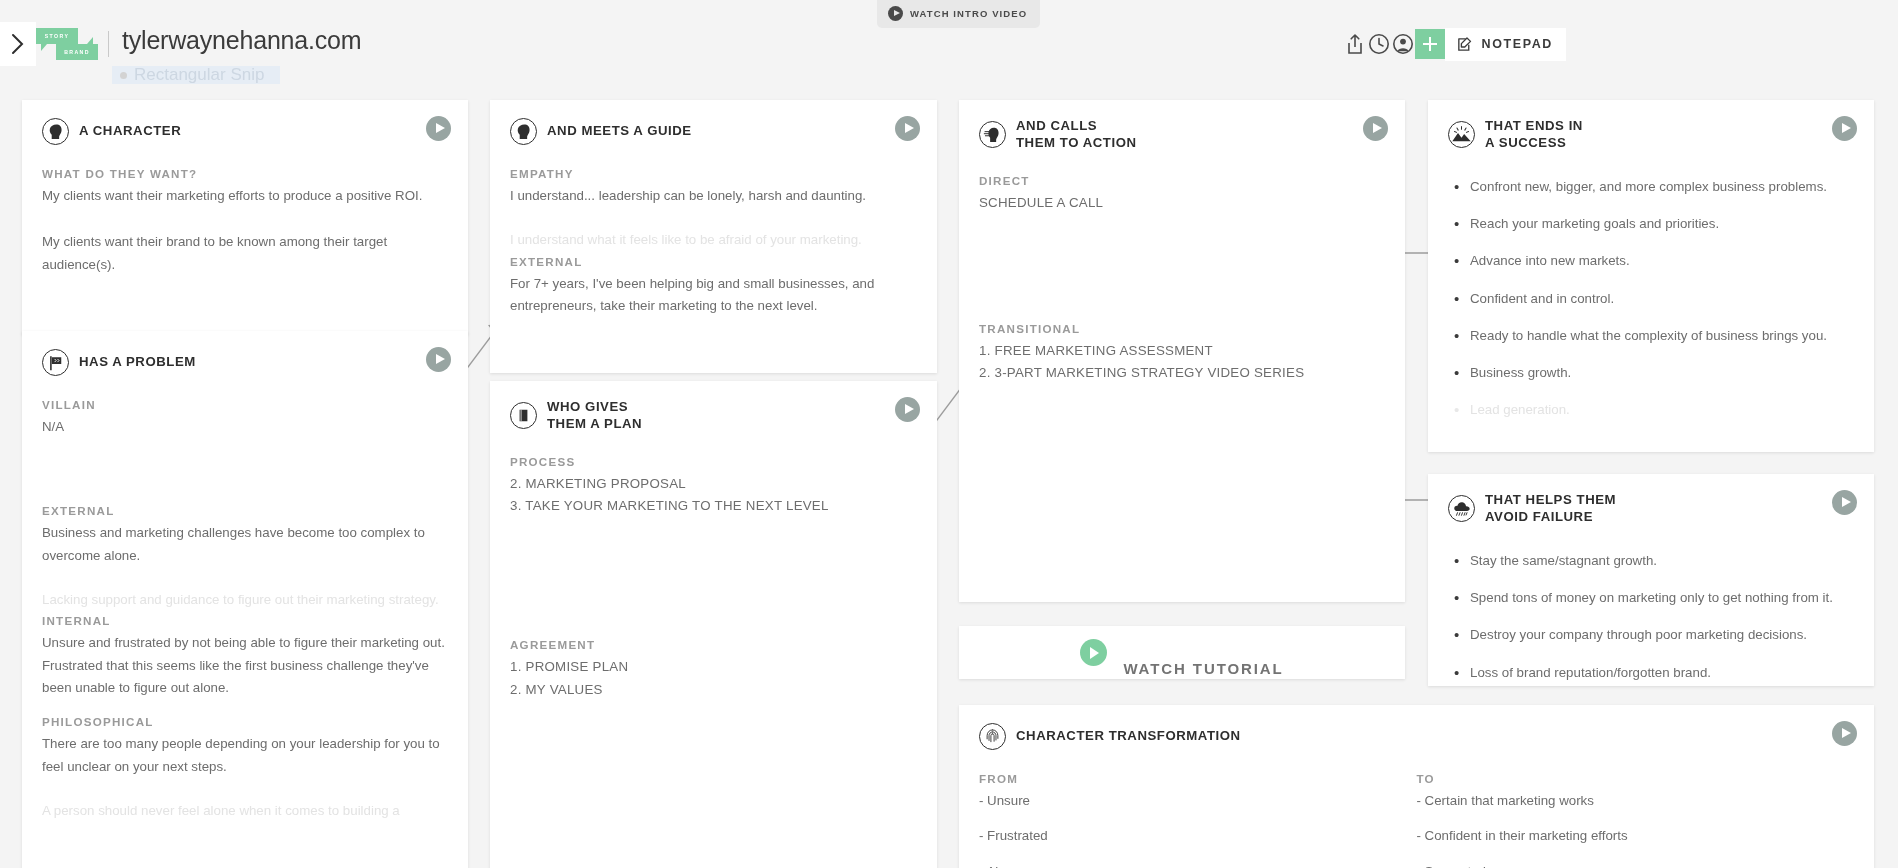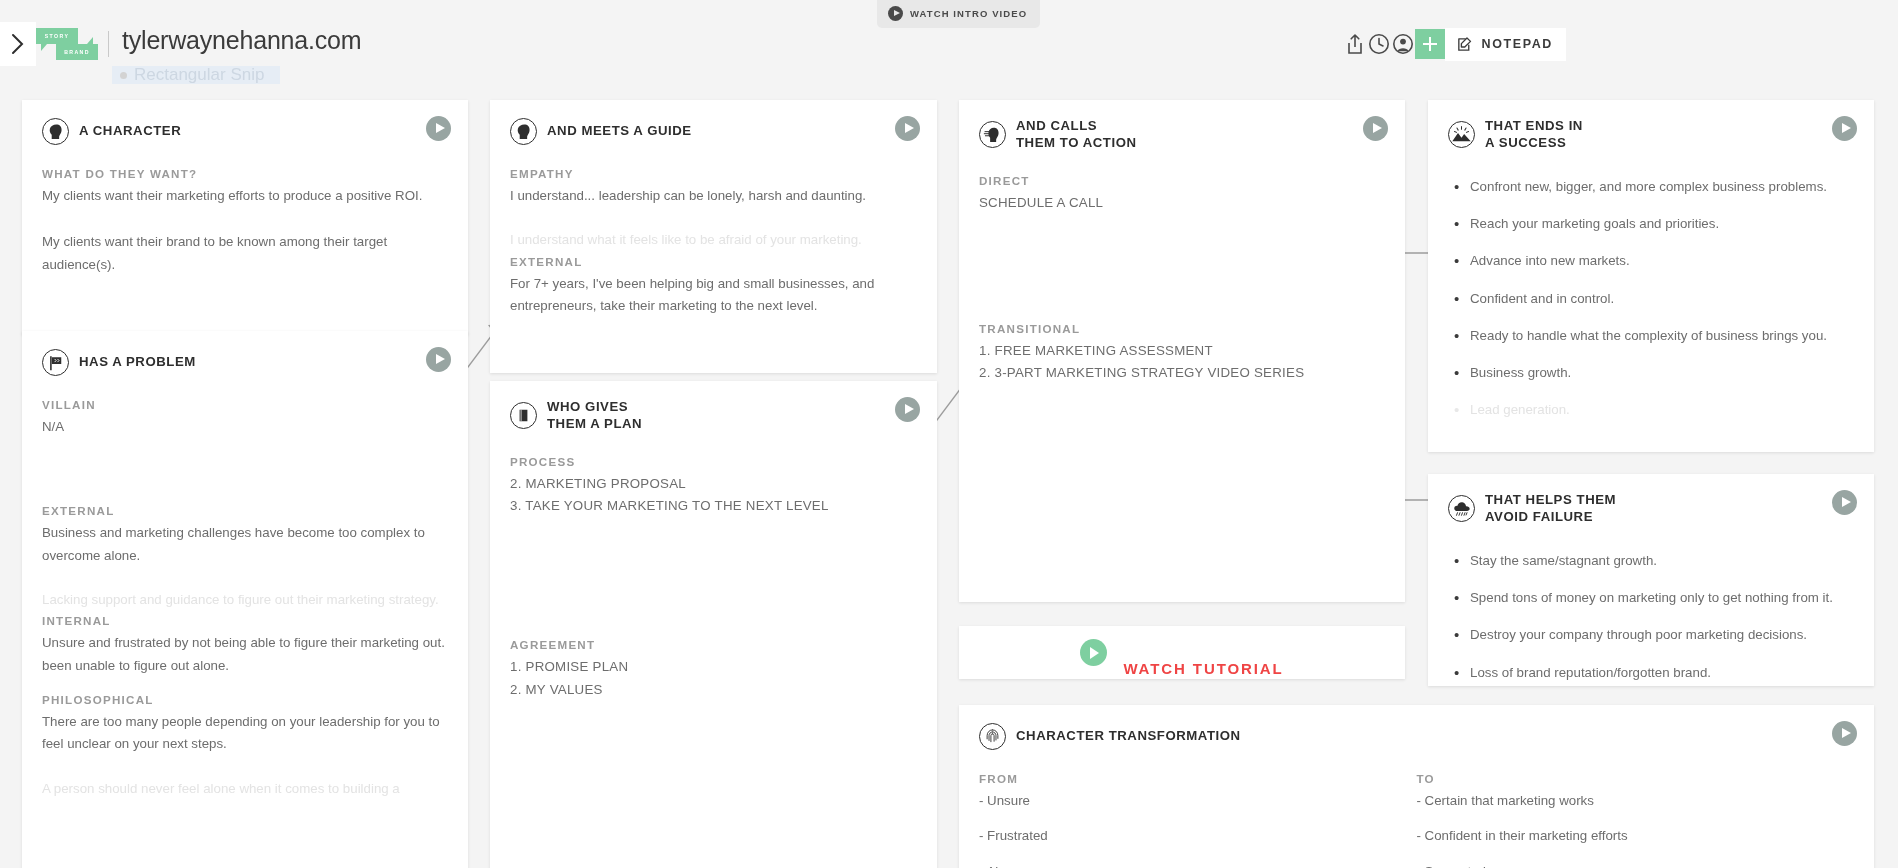--- a/index.html
+++ b/index.html
@@ -169,21 +169,21 @@
   .watch-tut .green-play {
     width: 27px; height: 27px; border-radius: 50%; background: #7ecfa0; position: relative;
   }
   .watch-tut .green-play::after {
     content: ""; position: absolute; left: 10px; top: 7.5px;
     border-left: 9.5px solid #fff;
     border-top: 6px solid transparent;
     border-bottom: 6px solid transparent;
   }
   .watch-tut .wt-lbl {
-    font-size: 15px; font-weight: bold; color: #ef4444; letter-spacing: 1.9px; margin-top: 32px;
+    font-size: 15px; font-weight: bold; color: #737373; letter-spacing: 1.9px; margin-top: 32px;
   }
 
   
   .xform-cols { display: flex; }
   .xform-col { flex: 0 0 50%; }
   .xform-col .fld-text .row { margin-bottom: 13px; }
 
   
   .arrow { position: absolute; pointer-events: none; }
 </style>
@@ -324,20 +324,21 @@
           <div class="row faded">Lacking support and guidance to figure out their marketing strategy.</div>
         </div>
       </div>
 
       <div style="height:3px;"></div>
 
       <div class="fld">
         <div class="fld-label">INTERNAL</div>
         <div class="fld-text">
           <div class="row">Unsure and frustrated by not being able to figure their marketing out.</div>
+          <div class="row">Frustrated that this seems like the first business challenge they've</div>
           <div class="row">been unable to figure out alone.</div>
         </div>
       </div>
 
       <div style="height:16px;"></div>
 
       <div class="fld">
         <div class="fld-label">PHILOSOPHICAL</div>
         <div class="fld-text">
           <div class="row">There are too many people depending on your leadership for you to</div>

